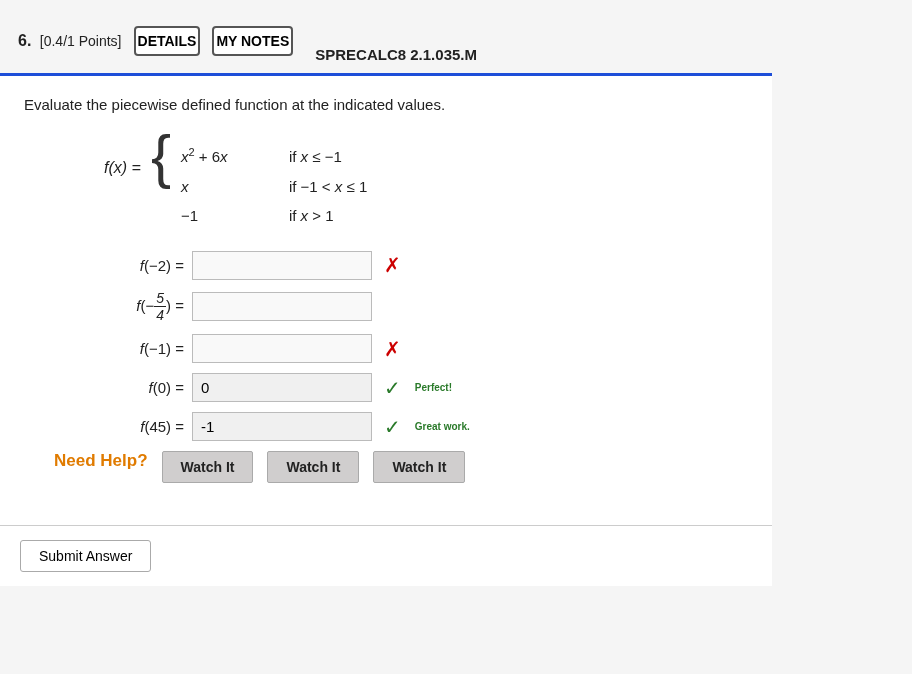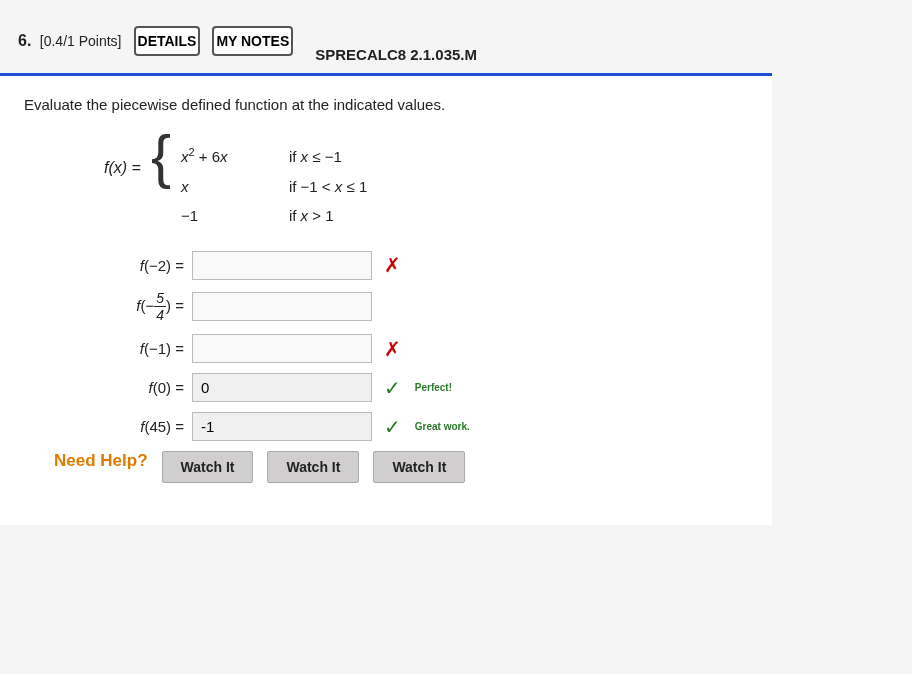--- a/index.html
+++ b/index.html
@@ -279,14 +279,17 @@
 
     <div class="need-help-section">
       <span class="need-help-label">Need Help?</span>
       <button class="btn-help">Watch It</button>
       <button class="btn-help">Watch It</button>
       <button class="btn-help">Watch It</button>
     </div>
 
   </div>
 
+  <div class="submit-section">
+    <button class="btn-submit">Submit Answer</button>
+  </div>
 
 </div>
 
 </body></html>

